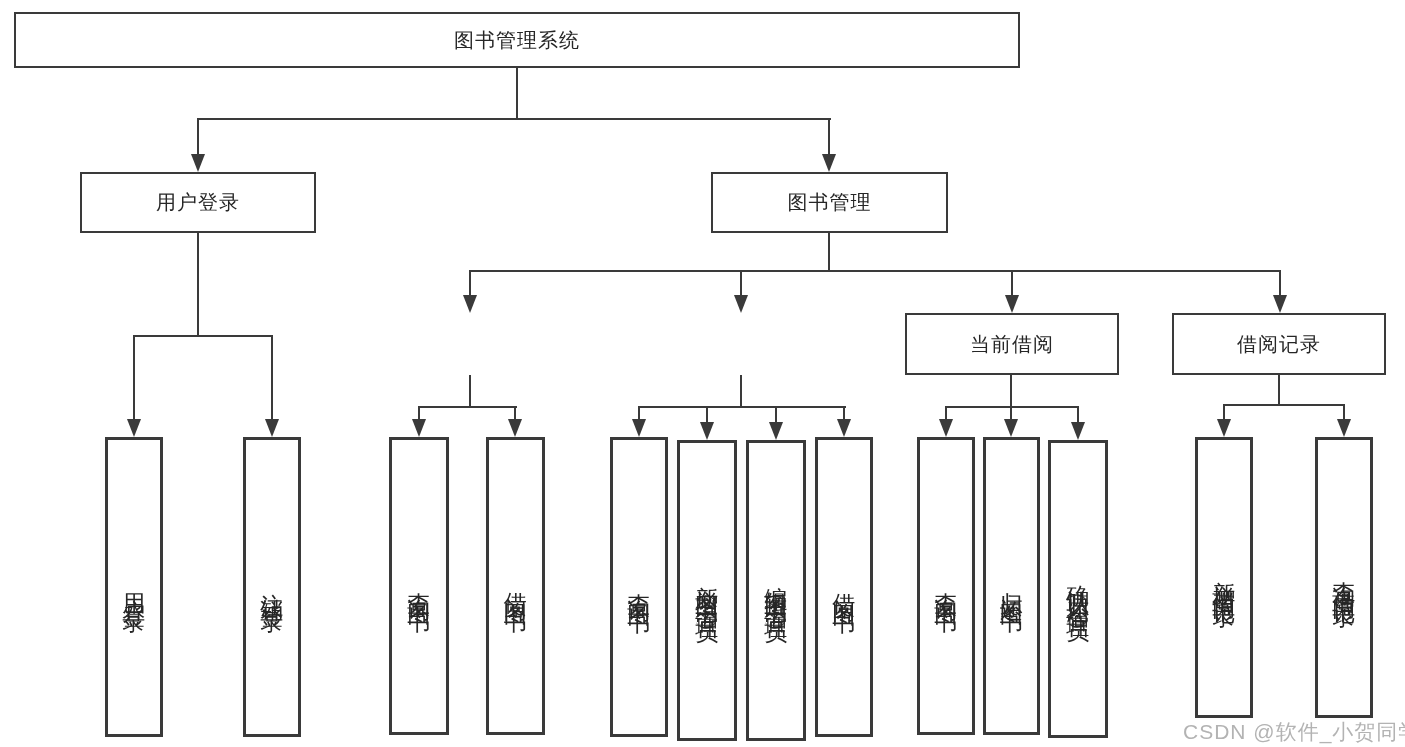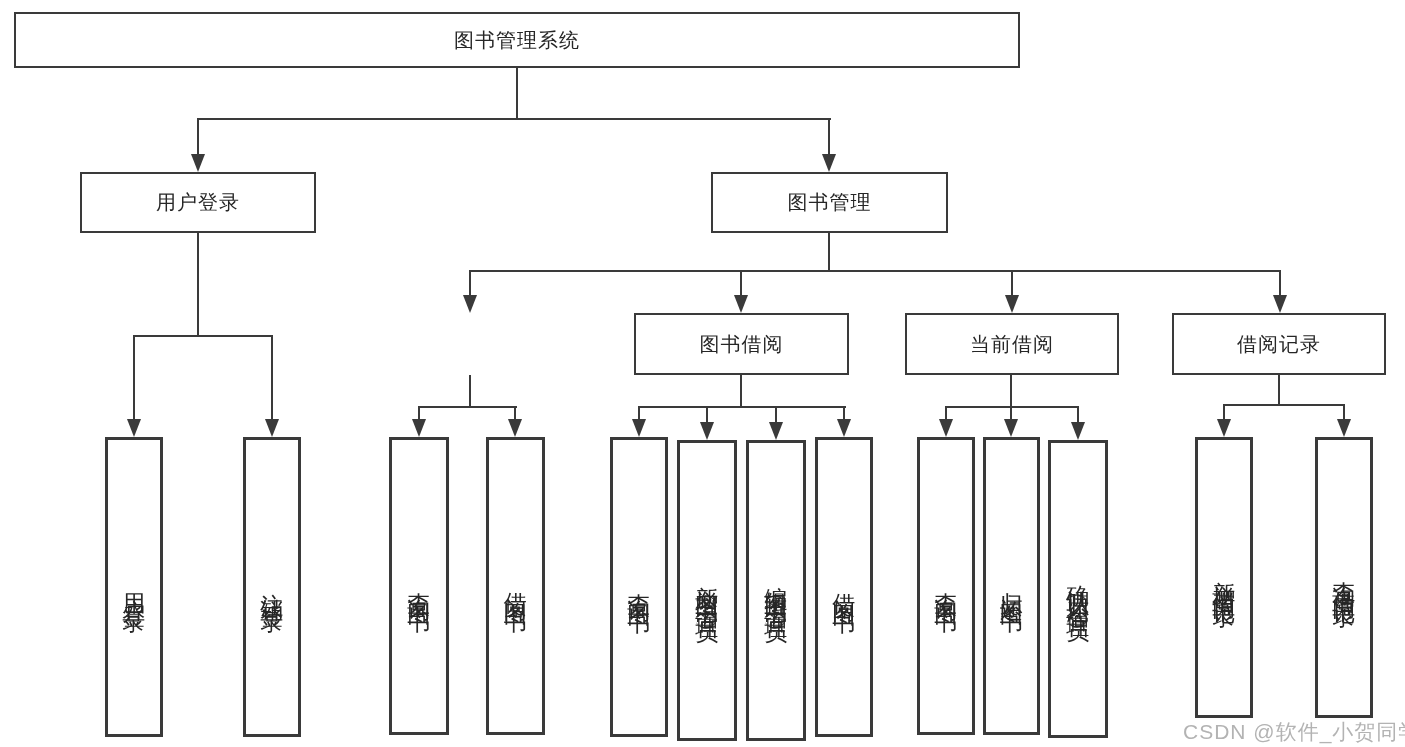--- a/index.html
+++ b/index.html
@@ -92,23 +92,20 @@
   <div class="line" style="left:469px; top:270px; width:812px; height:2px;"></div>
   <div class="line" style="left:469px; top:272px; width:2px; height:24px;"></div>
   <div class="line" style="left:740px; top:272px; width:2px; height:24px;"></div>
   <div class="line" style="left:1011px; top:272px; width:2px; height:24px;"></div>
   <div class="line" style="left:1279px; top:272px; width:2px; height:24px;"></div>
   <div class="ah" style="left:463px; top:295px;"></div>
   <div class="ah" style="left:734px; top:295px;"></div>
   <div class="ah" style="left:1005px; top:295px;"></div>
   <div class="ah" style="left:1273px; top:295px;"></div>
 
-  <div class="box hbox" style="left:634px; top:313px; width:215px; height:62px;">
-    <span>图书借阅</span>
-  </div>
   <div class="box hbox" style="left:905px; top:313px; width:214px; height:62px;">
     <span>当前借阅</span>
   </div>
   <div class="box hbox" style="left:1172px; top:313px; width:214px; height:62px;">
     <span>借阅记录</span>
   </div>
 
   <div class="line" style="left:469px; top:375px; width:2px; height:32px;"></div>
   <div class="line" style="left:418px; top:406px; width:99px; height:2px;"></div>
   <div class="line" style="left:418px; top:408px; width:2px; height:12px;"></div>

